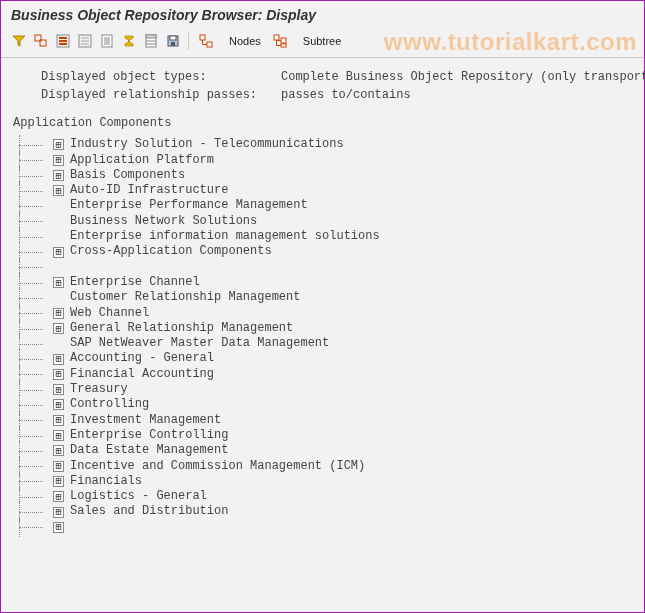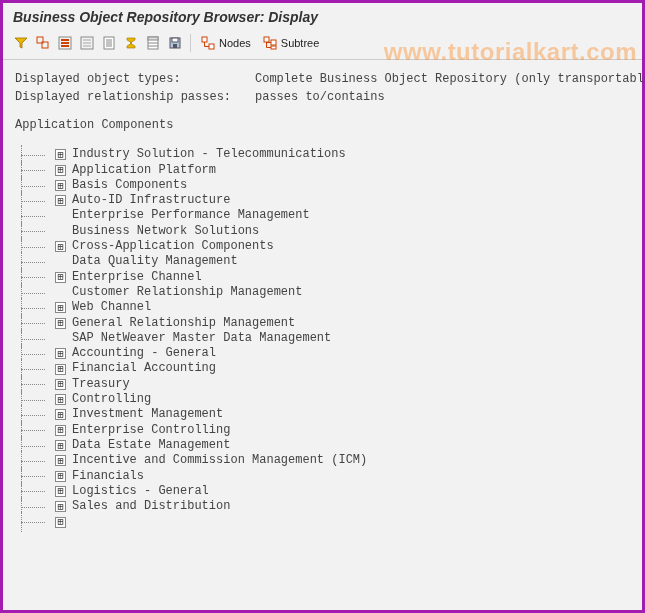--- a/index.html
+++ b/index.html
@@ -7,21 +7,21 @@
     margin: 0;
     padding: 0;
     font-family: Arial, sans-serif;
     background: #f2f2f2;
     width: 645px;
     height: 613px;
     overflow: hidden;
     position: relative;
   }
   .window {
-    border: 3px solid #a21caf;
+    border: 1px solid #a21caf;
     background: #f2f2f2;
     width: 645px;
     height: 613px;
   }
   .title-bar {
     padding: 6px 10px 4px 10px;
     font-size: 14px;
     font-weight: bold;
     font-style: italic;
     color: #333;
@@ -41,21 +41,21 @@
     align-items: center;
     justify-content: center;
     cursor: pointer;
     border: 1px solid transparent;
     background: transparent;
     padding: 0;
   }
   .tb-btn-wide {
     width: auto;
     padding: 0 4px;
-    gap: 4px;
+    gap: 16px;
     font-size: 11px;
     color: #222;
     height: 20px;
     display: inline-flex;
     align-items: center;
     cursor: pointer;
     border: 1px solid transparent;
   }
   .tb-sep {
     width: 1px;
@@ -65,32 +65,33 @@
   }
   .info-block {
     padding: 10px 12px 12px 12px;
     font-family: "Courier New", monospace;
     font-size: 12px;
     color: #444;
     line-height: 1.5;
   }
   .info-row {
     display: flex;
+    margin-left: 28px;
   }
   .info-label { width: 240px; flex-shrink:0; }
   .info-val { white-space: nowrap; }
   .tree {
     padding: 0 12px 8px 12px;
     font-family: "Courier New", monospace;
     font-size: 12px;
     color: #444;
     line-height: 15.3px;
   }
   .tree-root {
-    margin-bottom: 14px;
+    margin-bottom: 6px;
   }
   .tree-children {
     position: relative;
   }
   .tree-row {
     display: flex;
     align-items: center;
     height: 15.3px;
     white-space: nowrap;
   }
@@ -136,21 +137,21 @@
   .exp.empty {
     border: none;
     background: transparent;
     cursor: default;
   }
   .node-label {
     cursor: default;
   }
   .watermark {
     position: absolute;
-    top: 38px;
+    top: 28px;
     right: 8px;
     font-size: 24px;
     font-weight: bold;
     color: rgba(255,120,0,0.35);
     font-family: Arial, sans-serif;
     pointer-events: none;
     letter-spacing: 0.5px;
   }
   svg { display: block; }
 </style>
@@ -275,27 +276,31 @@
           <span class="exp empty"></span>
           <span class="node-label">Enterprise Performance Management</span>
         </div>
         <div class="tree-row">
           <span class="tree-lines"></span>
           <span class="exp empty"></span>
           <span class="node-label">Business Network Solutions</span>
         </div>
         <div class="tree-row">
           <span class="tree-lines"></span>
+          <span class="exp empty"></span>
+          <span class="node-label">Enterprise information management solutions</span>
+        </div>
+        <div class="tree-row">
+          <span class="tree-lines"></span>
           <span class="exp">⊞</span>
           <span class="node-label">Cross-Application Components</span>
         </div>
         <div class="tree-row">
           <span class="tree-lines"></span>
           <span class="exp empty"></span>
-          <span class="node-label">Data Quality Management</span>
         </div>
         <div class="tree-row">
           <span class="tree-lines"></span>
           <span class="exp">⊞</span>
           <span class="node-label">Enterprise Channel</span>
         </div>
         <div class="tree-row">
           <span class="tree-lines"></span>
           <span class="exp empty"></span>
           <span class="node-label">Customer Relationship Management</span>

